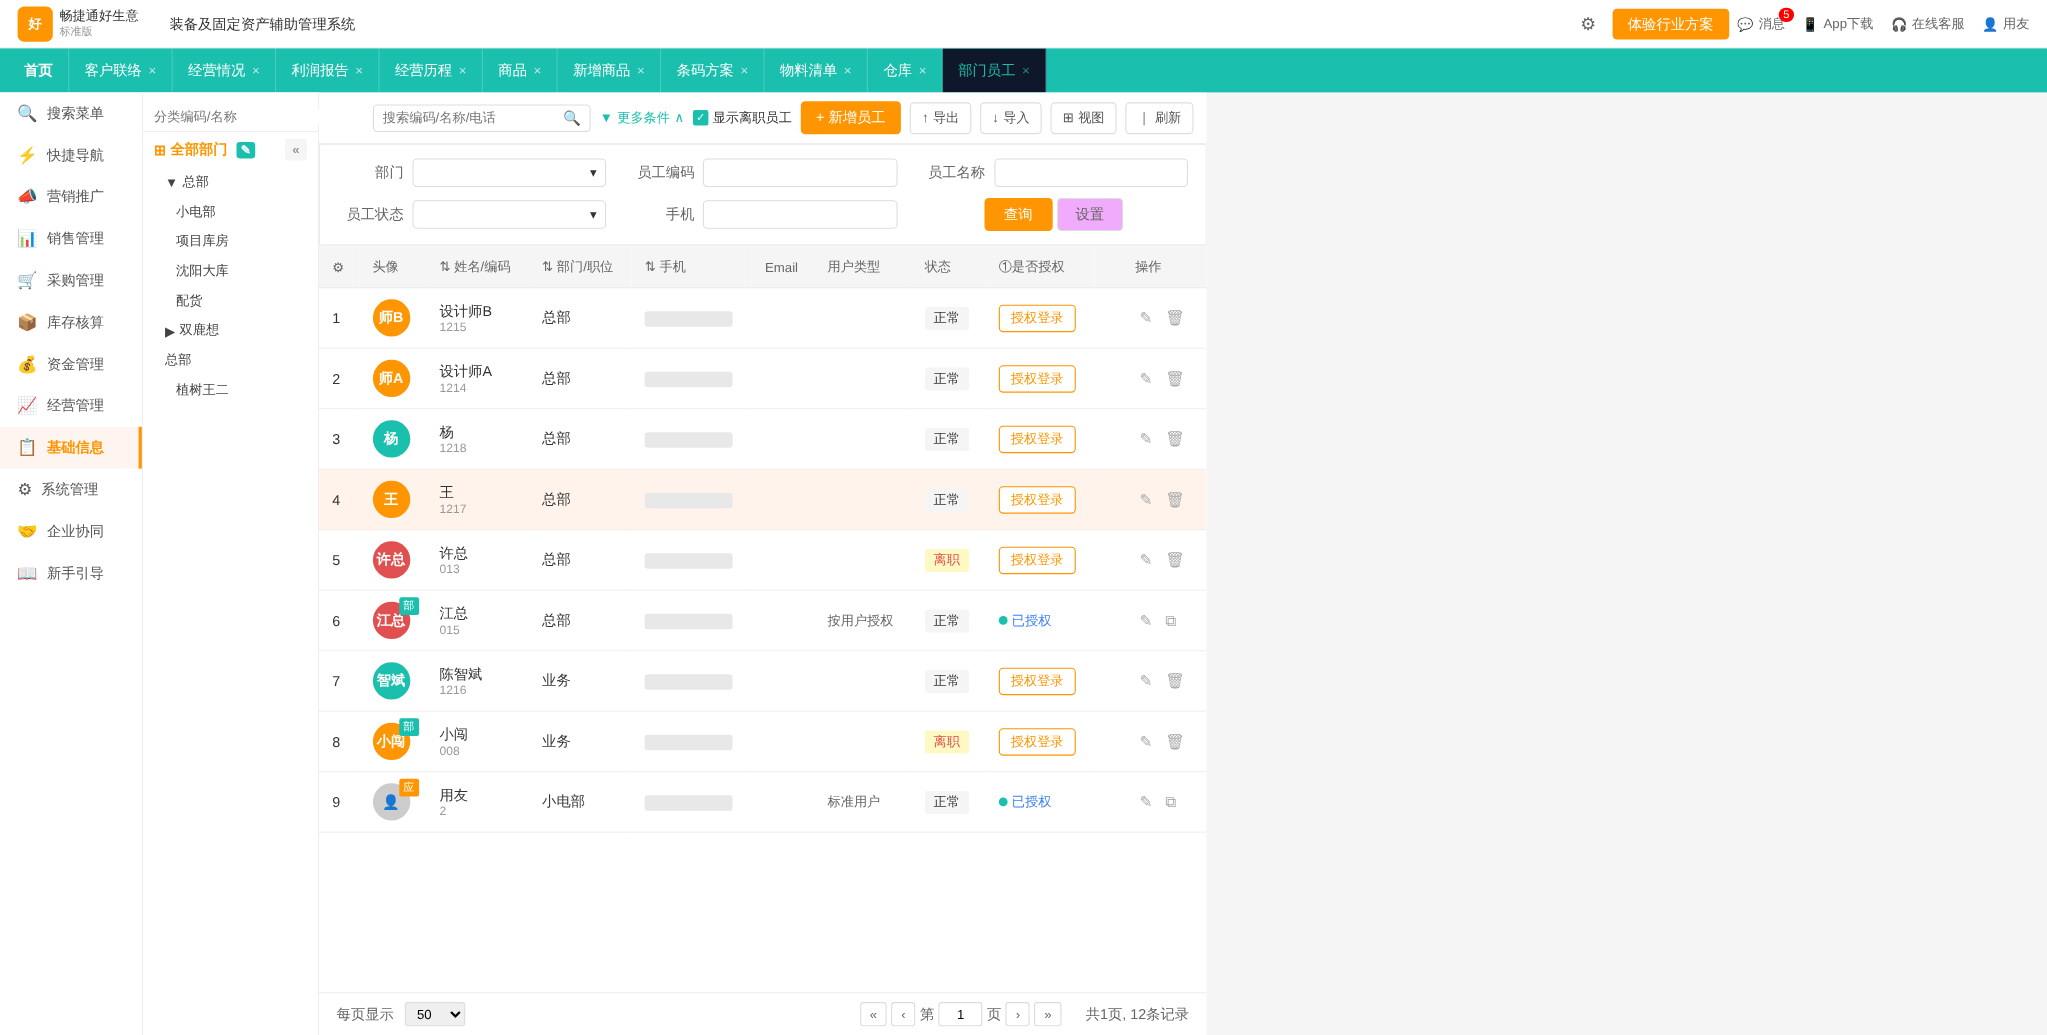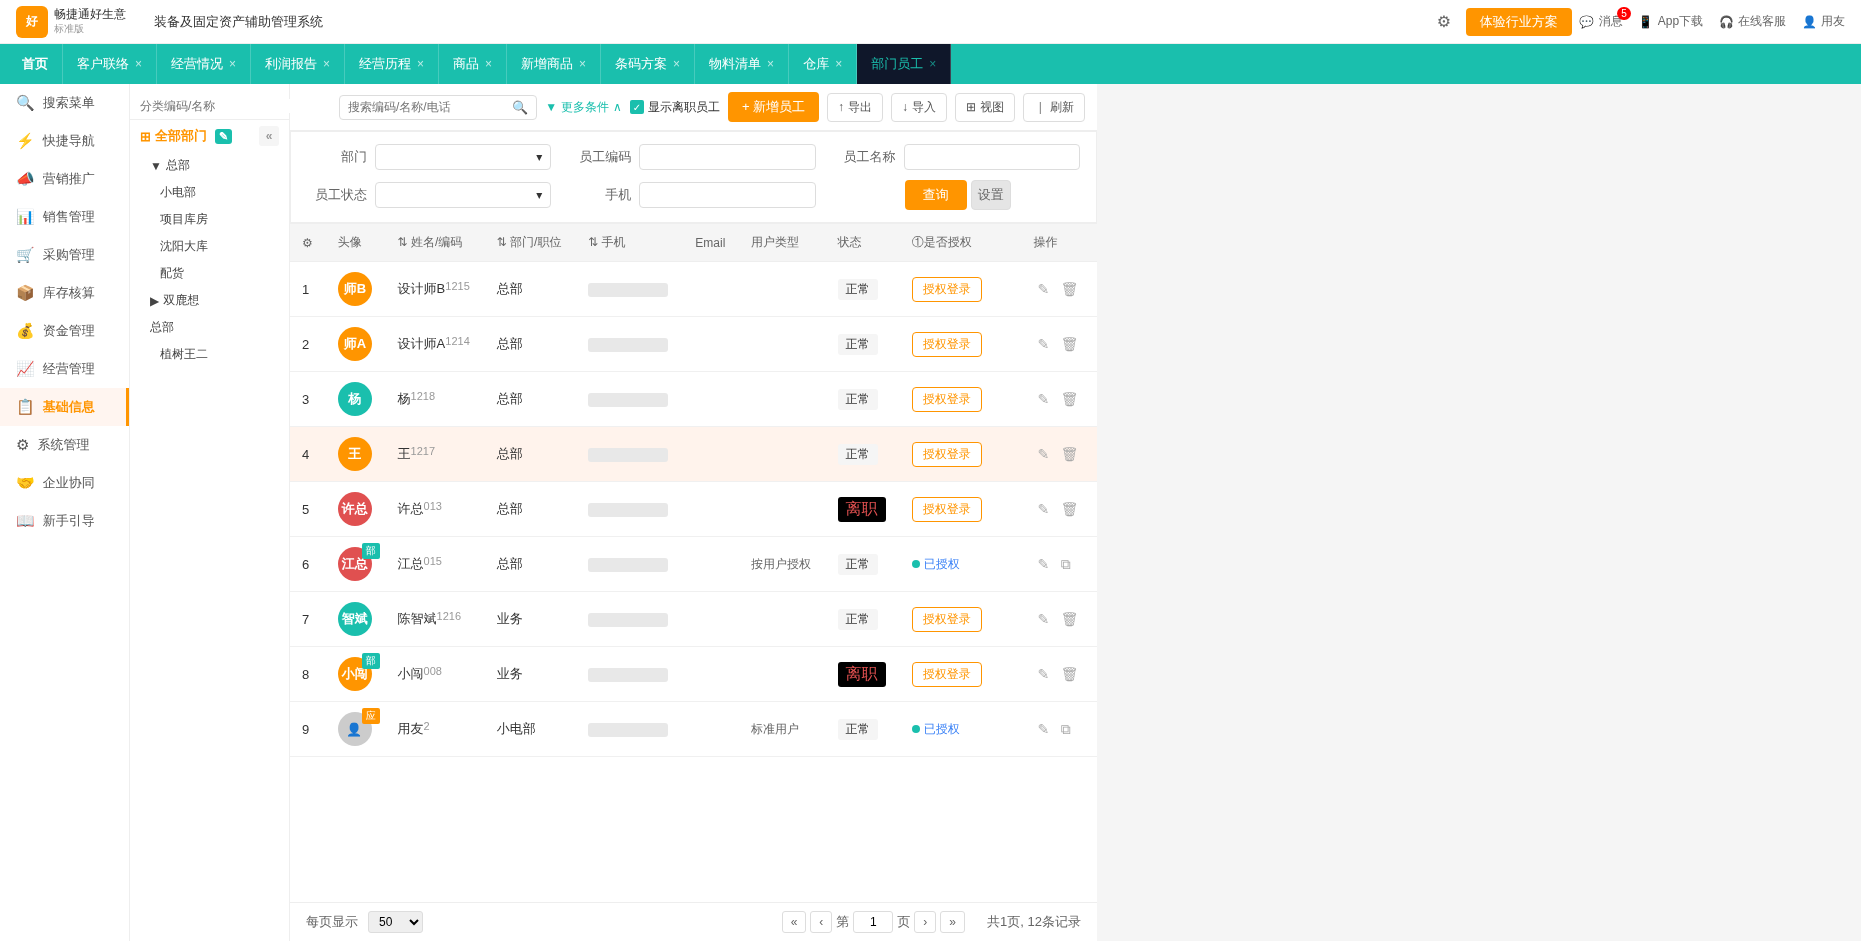--- a/index.html
+++ b/index.html
@@ -72,43 +72,43 @@
     .btn-icon { background: none; border: 1px solid #ddd; border-radius: 4px; padding: 5px 10px; cursor: pointer; font-size: 12px; color: #555; display: flex; align-items: center; gap: 4px; }
 
     
     .filter-panel { background: #fff; border: 1px solid #eee; padding: 12px 16px; display: grid; grid-template-columns: 1fr 1fr 1fr; gap: 10px 20px; border-bottom: 2px solid #eee; }
     .filter-row { display: flex; align-items: center; gap: 8px; }
     .filter-label { width: 60px; text-align: right; color: #666; font-size: 13px; flex-shrink: 0; }
     .filter-input { flex: 1; border: 1px solid #ddd; border-radius: 4px; padding: 5px 8px; font-size: 12px; outline: none; }
     .filter-select { flex: 1; border: 1px solid #ddd; border-radius: 4px; padding: 5px 8px; font-size: 12px; outline: none; background: #fff; display: flex; align-items: center; justify-content: space-between; cursor: pointer; }
     .filter-actions { display: flex; flex-direction: row; gap: 4px; justify-content: center; }
     .btn-query { background: #ff9500; color: #fff; border: none; border-radius: 4px; padding: 6px 18px; cursor: pointer; font-size: 13px; }
-    .btn-set { background: #e5e5e5; color: #666; border: 1px solid #ddd; border-radius: 4px; padding: 5px 6px; cursor: pointer; font-size: 13px; }
+    .btn-set { background: #f0abfc; color: #666; border: 1px solid #ddd; border-radius: 4px; padding: 5px 16px; cursor: pointer; font-size: 13px; }
 
     
     .table-wrap { flex: 1; overflow-y: auto; background: #fff; }
     table { width: 100%; border-collapse: collapse; }
     thead tr { background: #f5f5f5; }
     thead th { padding: 10px 12px; font-size: 12px; color: #666; font-weight: normal; border-bottom: 1px solid #eee; text-align: left; white-space: nowrap; }
     tbody tr { border-bottom: 1px solid #f0f0f0; }
     tbody tr.highlighted { background: #fff3ec; }
     tbody td { padding: 10px 12px; font-size: 13px; color: #333; }
     .avatar { width: 34px; height: 34px; border-radius: 50%; display: flex; align-items: center; justify-content: center; color: #fff; font-size: 13px; font-weight: bold; }
     .av-orange { background: #ff9500; }
     .av-teal { background: #1abfad; }
     .av-gray { background: #ccc; }
     .av-red { background: #e05050; }
     .status-normal { background: #f5f5f5; color: #333; border-radius: 3px; padding: 2px 8px; font-size: 12px; display: inline-block; }
-    .status-resigned { background: #000000; color: #e05050; border-radius: 3px; padding: 2px 8px; font-size: 16px; display: inline-block; }
+    .status-resigned { background: #fef9c3; color: #e05050; border-radius: 3px; padding: 2px 8px; font-size: 12px; display: inline-block; }
     .btn-auth { border: 1px solid #ff9500; color: #ff9500; background: #fff; border-radius: 4px; padding: 3px 10px; cursor: pointer; font-size: 12px; }
     .auth-done { color: #3b82f6; font-size: 12px; }
     .auth-dot { width: 8px; height: 8px; background: #1abfad; border-radius: 50%; display: inline-block; margin-right: 4px; }
     .user-type { color: #666; font-size: 12px; }
     .phone-blur { display: inline-block; width: 80px; height: 14px; background: #e8e8e8; border-radius: 3px; vertical-align: middle; }
-    .name-code { display: flex; flex-direction: row; }
+    .name-code { display: flex; flex-direction: column; }
     .name-code .name { font-size: 13px; color: #333; }
     .name-code .code { font-size: 11px; color: #999; }
     .op-btn { background: none; border: none; cursor: pointer; color: #aaa; font-size: 14px; padding: 2px 4px; }
     .tag-dept { background: #1abfad; color: #fff; font-size: 10px; padding: 1px 4px; border-radius: 2px; margin-left: 3px; }
     .tag-app { background: #ff9500; color: #fff; font-size: 10px; padding: 1px 4px; border-radius: 2px; margin-left: 3px; }
 
     
     .table-footer { display: flex; align-items: center; padding: 8px 16px; background: #fff; border-top: 1px solid #eee; gap: 10px; font-size: 13px; color: #666; }
     .page-size-label { }
     .page-size-select { border: 1px solid #ddd; border-radius: 3px; padding: 2px 6px; font-size: 12px; }

